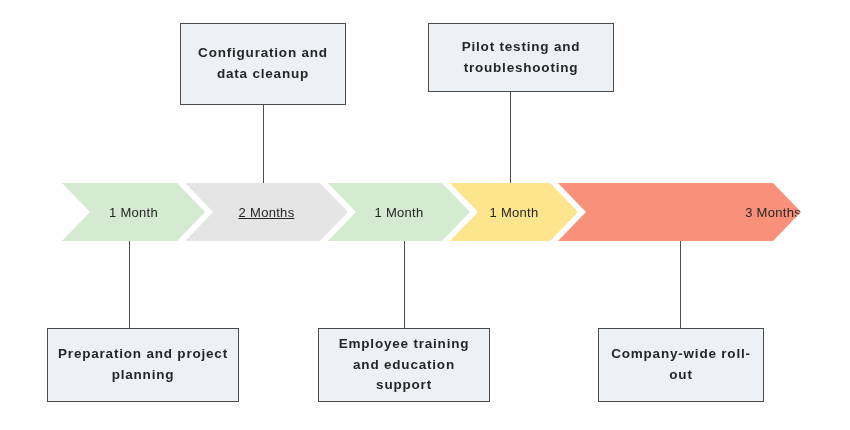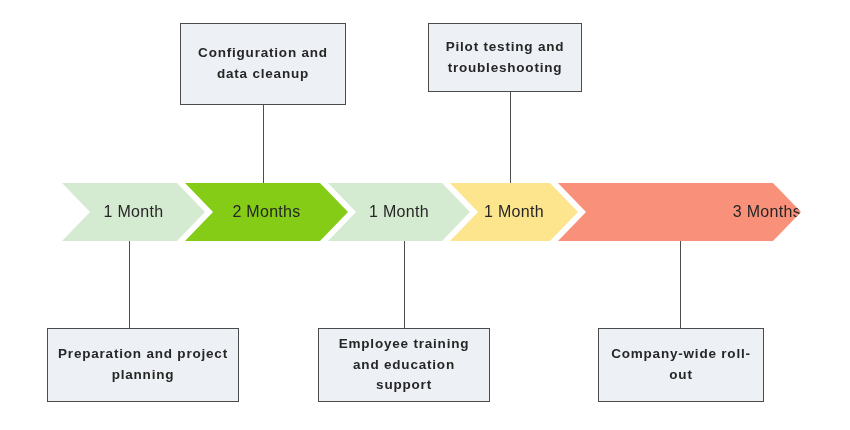--- a/index.html
+++ b/index.html
@@ -9,21 +9,21 @@
     background:#ffffff;
     font-family:"Liberation Sans", sans-serif;
     color:#262626;
     overflow:hidden;
   }
   
   .chevron{
     position:absolute;
     top:183px;height:58px;
     display:flex;align-items:center;justify-content:center;
-    font-size:16px;letter-spacing:.3px;color:#262626;
+    font-size:13px;letter-spacing:.3px;color:#262626;
     clip-path:polygon(0 0, calc(100% - 28px) 0, 100% 50%, calc(100% - 28px) 100%, 0 100%, 28px 50%);
   }
   .seg1{left:62px;width:143px;}
   .seg2{left:185px;width:163px;}
   .seg3{left:328px;width:142px;}
   .seg4{left:450px;width:128px;}
   .seg5{left:558px;width:243px;justify-content:flex-end;}
   
   .connector{
     position:absolute;width:0;
@@ -42,34 +42,34 @@
     background:#edf1f6;
     border:1px solid #4b4b4b;
     display:flex;align-items:center;justify-content:center;
     text-align:center;
     font-weight:bold;font-size:13.5px;line-height:1.55;letter-spacing:.8px;
     color:#262626;
     box-sizing:border-box;
     padding:4px 8px;
   }
   .box-a{left:180px;top:23px;width:166px;height:82px;}
-  .box-b{left:428px;top:23px;width:154px;height:69px;text-align:center;}
+  .box-b{left:428px;top:23px;width:186px;height:69px;text-align:center;}
   .box-c{left:47px;top:328px;width:192px;height:74px;}
   .box-d{left:318px;top:328px;width:172px;height:74px;}
   .box-e{left:598px;top:328px;width:166px;height:74px;}
 </style>
 </head>
 <body>
 
 <div id="canvas">
 
   <div class="chevron seg1" style="background: rgb(213, 235, 209);">
     <span>1 Month</span>
   </div>
-  <div class="chevron seg2" style="background: #84cc16;">
+  <div class="chevron seg2" style="background: #e5e5e5; text-decoration: underline;">
     <span>2 Months</span>
   </div>
   <div class="chevron seg3" style="background: rgb(213, 235, 209);">
     <span>1 Month</span>
   </div>
   <div class="chevron seg4" style="background: rgb(252, 229, 141);">
     <span>1 Month</span>
   </div>
   <div class="chevron seg5" style="background: rgb(248, 144, 122);">
     <span>3 Months</span>

